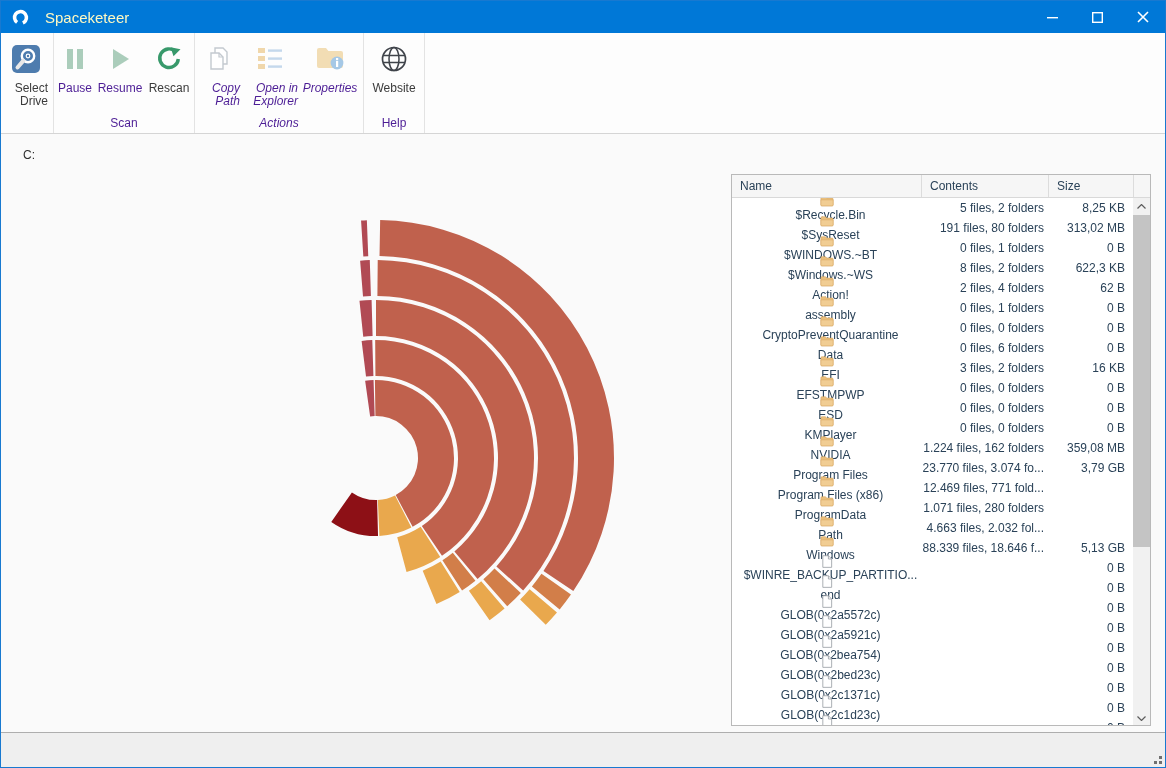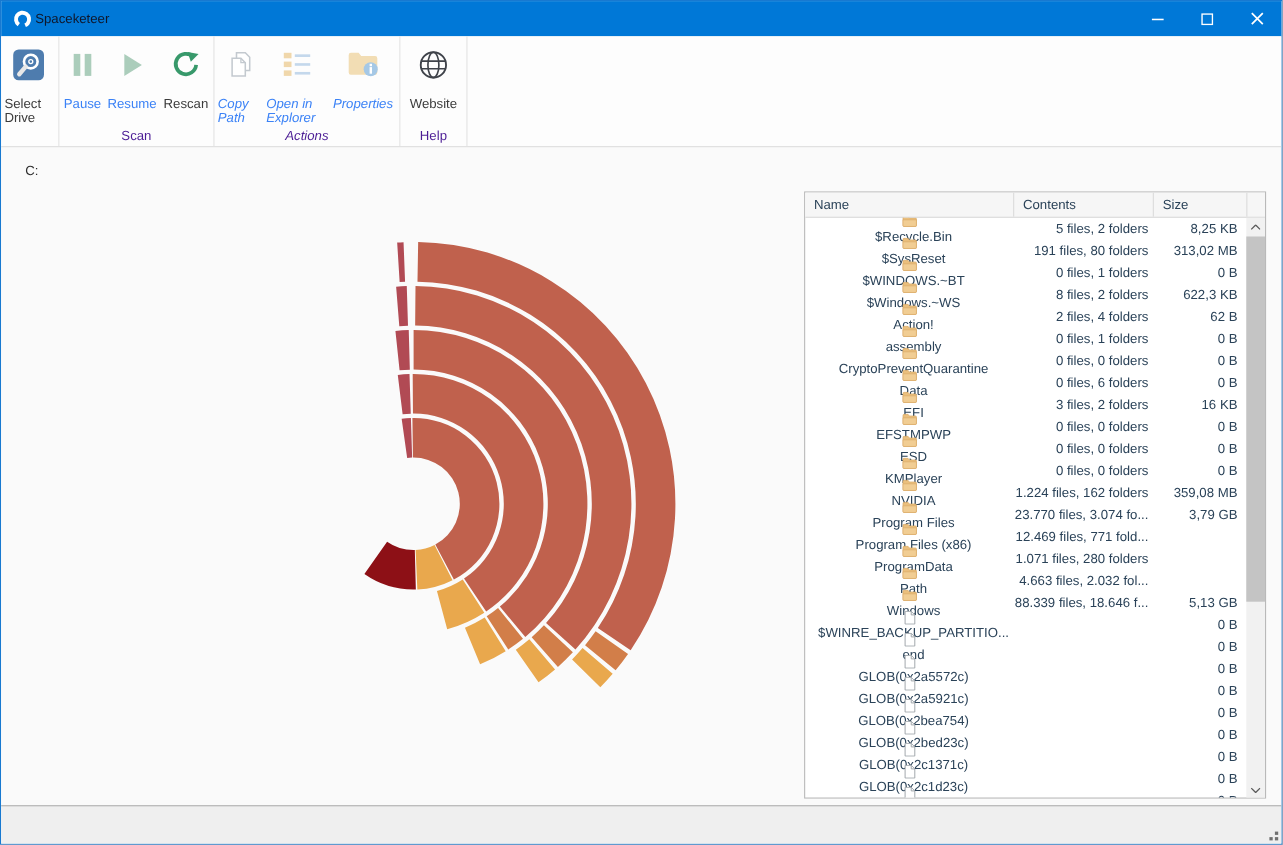--- a/index.html
+++ b/index.html
@@ -7,35 +7,35 @@
   #window{
     position:relative;width:1166px;height:768px;
     background:#fafafa;border:1px solid #1879d0;
     font-family:"Liberation Sans","DejaVu Sans",sans-serif;
     overflow:hidden;color:#333;
   }
   
   .titlebar{position:absolute;left:0;top:0;width:100%;height:32px;background:#0078d7;
     display:flex;align-items:center;}
   .app-icon{width:17px;height:17px;margin-left:11px;flex:0 0 auto;}
-  .title-text{color:#0f172a;font-size:12px;margin-left:3px;flex:1 1 auto;}
+  .title-text{color:#fef9c3;font-size:15px;margin-left:16px;flex:1 1 auto;}
   .win-controls{display:flex;height:32px;flex:0 0 auto;}
   .win-btn{width:45px;height:32px;display:flex;align-items:center;justify-content:center;cursor:pointer;}
   
   .ribbon{position:absolute;left:0;top:32px;width:100%;height:101px;background:#fdfdfd;
     border-bottom:1px solid #d5d5d5;display:flex;}
   .rgroup{position:relative;height:100%;border-right:1px solid #e3e3e3;display:flex;
     align-items:flex-start;padding:0 2px;}
   .rgroup-label{position:absolute;bottom:3px;left:0;width:100%;text-align:center;
     font-size:12px;color:#4c1d95;white-space:nowrap;}
   .rbtn{display:flex;flex-direction:column;align-items:center;padding-top:7px;
     margin:2px 1px;border-radius:2px;cursor:pointer;}
   .rbtn .ric{height:34px;display:flex;align-items:center;justify-content:center;}
-  .rbtn .rlabel{font-size:12px;line-height:13px;text-align:left;color:#3b3b3b;margin-top:12px;}
-  .rbtn.disabled .rlabel{color:#3b82f6;}
+  .rbtn .rlabel{font-size:12px;line-height:13px;text-align:right;color:#3b3b3b;margin-top:6px;}
+  .rbtn.disabled .rlabel{color:#4c1d95;}
   
   .main{position:absolute;left:0;top:133px;width:100%;height:598px;background:#fafafa;}
   .drive-label{position:absolute;left:22px;top:14px;font-size:12px;color:#2e2e2e;}
   .chart-wrap{position:absolute;left:125px;top:74px;width:500px;height:500px;}
   
   .table{position:absolute;left:730px;top:40px;width:420px;height:552px;background:#ffffff;
     border:1px solid #b9b9b9;overflow:hidden;font-size:12px;color:#2a4258;}
   .thead{display:flex;height:23px;background:#f6f6f6;border-bottom:1px solid #d9d9d9;}
   .th{display:flex;align-items:center;padding-left:8px;border-right:1px solid #dcdcdc;}
   .th-name{width:190px;}

